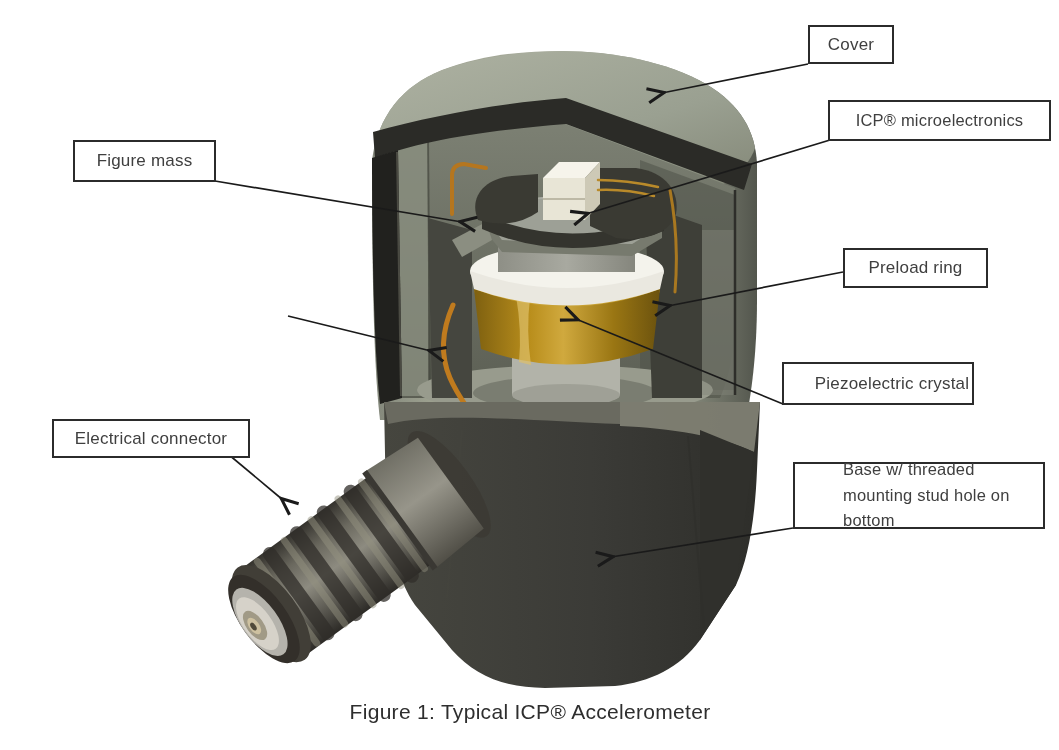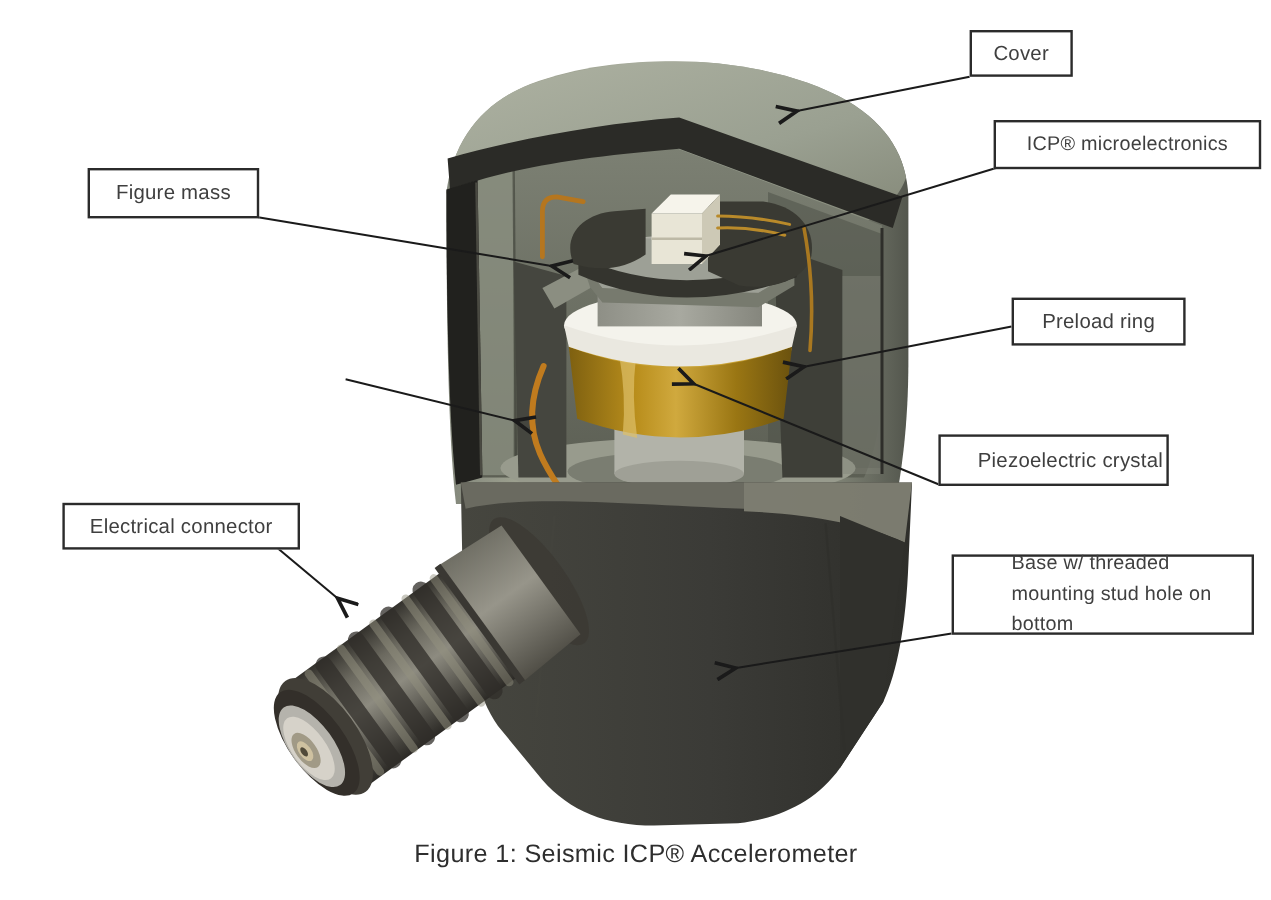--- a/index.html
+++ b/index.html
@@ -231,15 +231,15 @@
   </div>
 
   <div class="callout" style="left:20px;top:419px;width:198px;height:39px;margin-left:32px;">
     <span>Electrical connector</span>
   </div>
 
   <div class="callout left-align" style="left:793px;top:462px;width:252px;height:67px;padding-left:48px;">
     <span>Base w/ threaded mounting stud hole on bottom</span>
   </div>
 
-  <div id="caption">Figure 1: Seismic ICP® Accelerometer</div>
+  <div id="caption">Figure 1: Typical ICP® Accelerometer</div>
 
 </div>
 
 </body></html>

